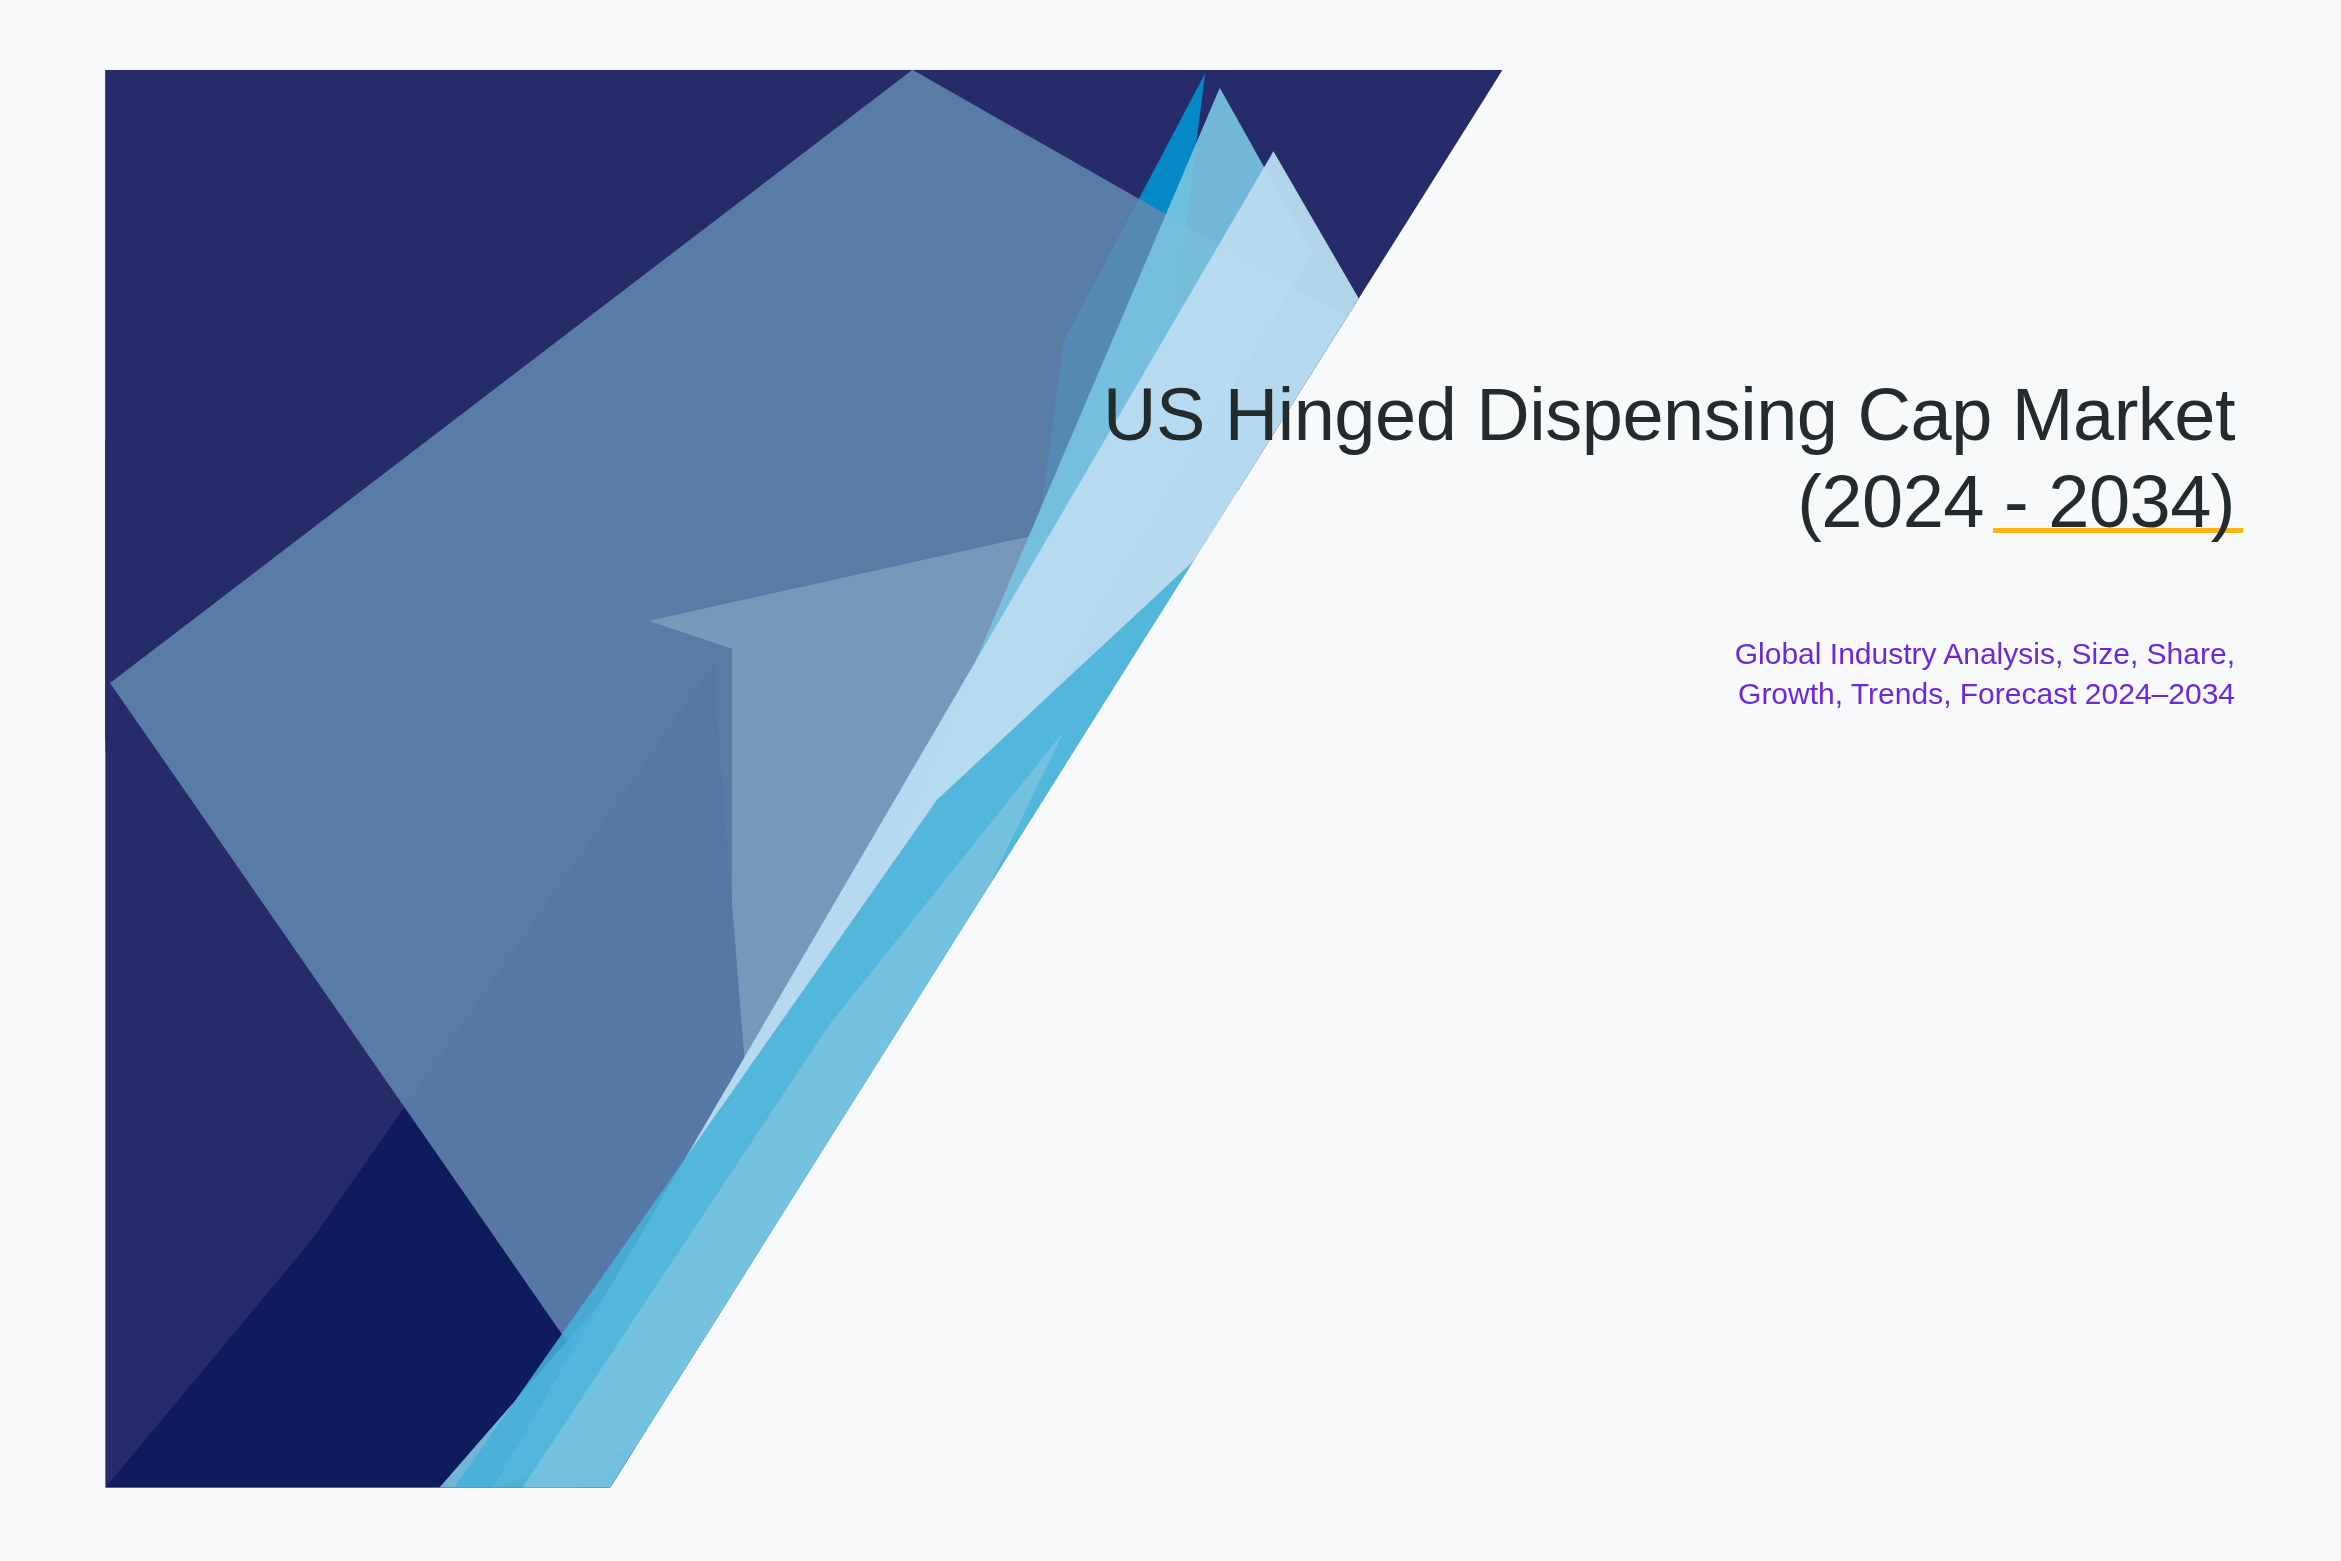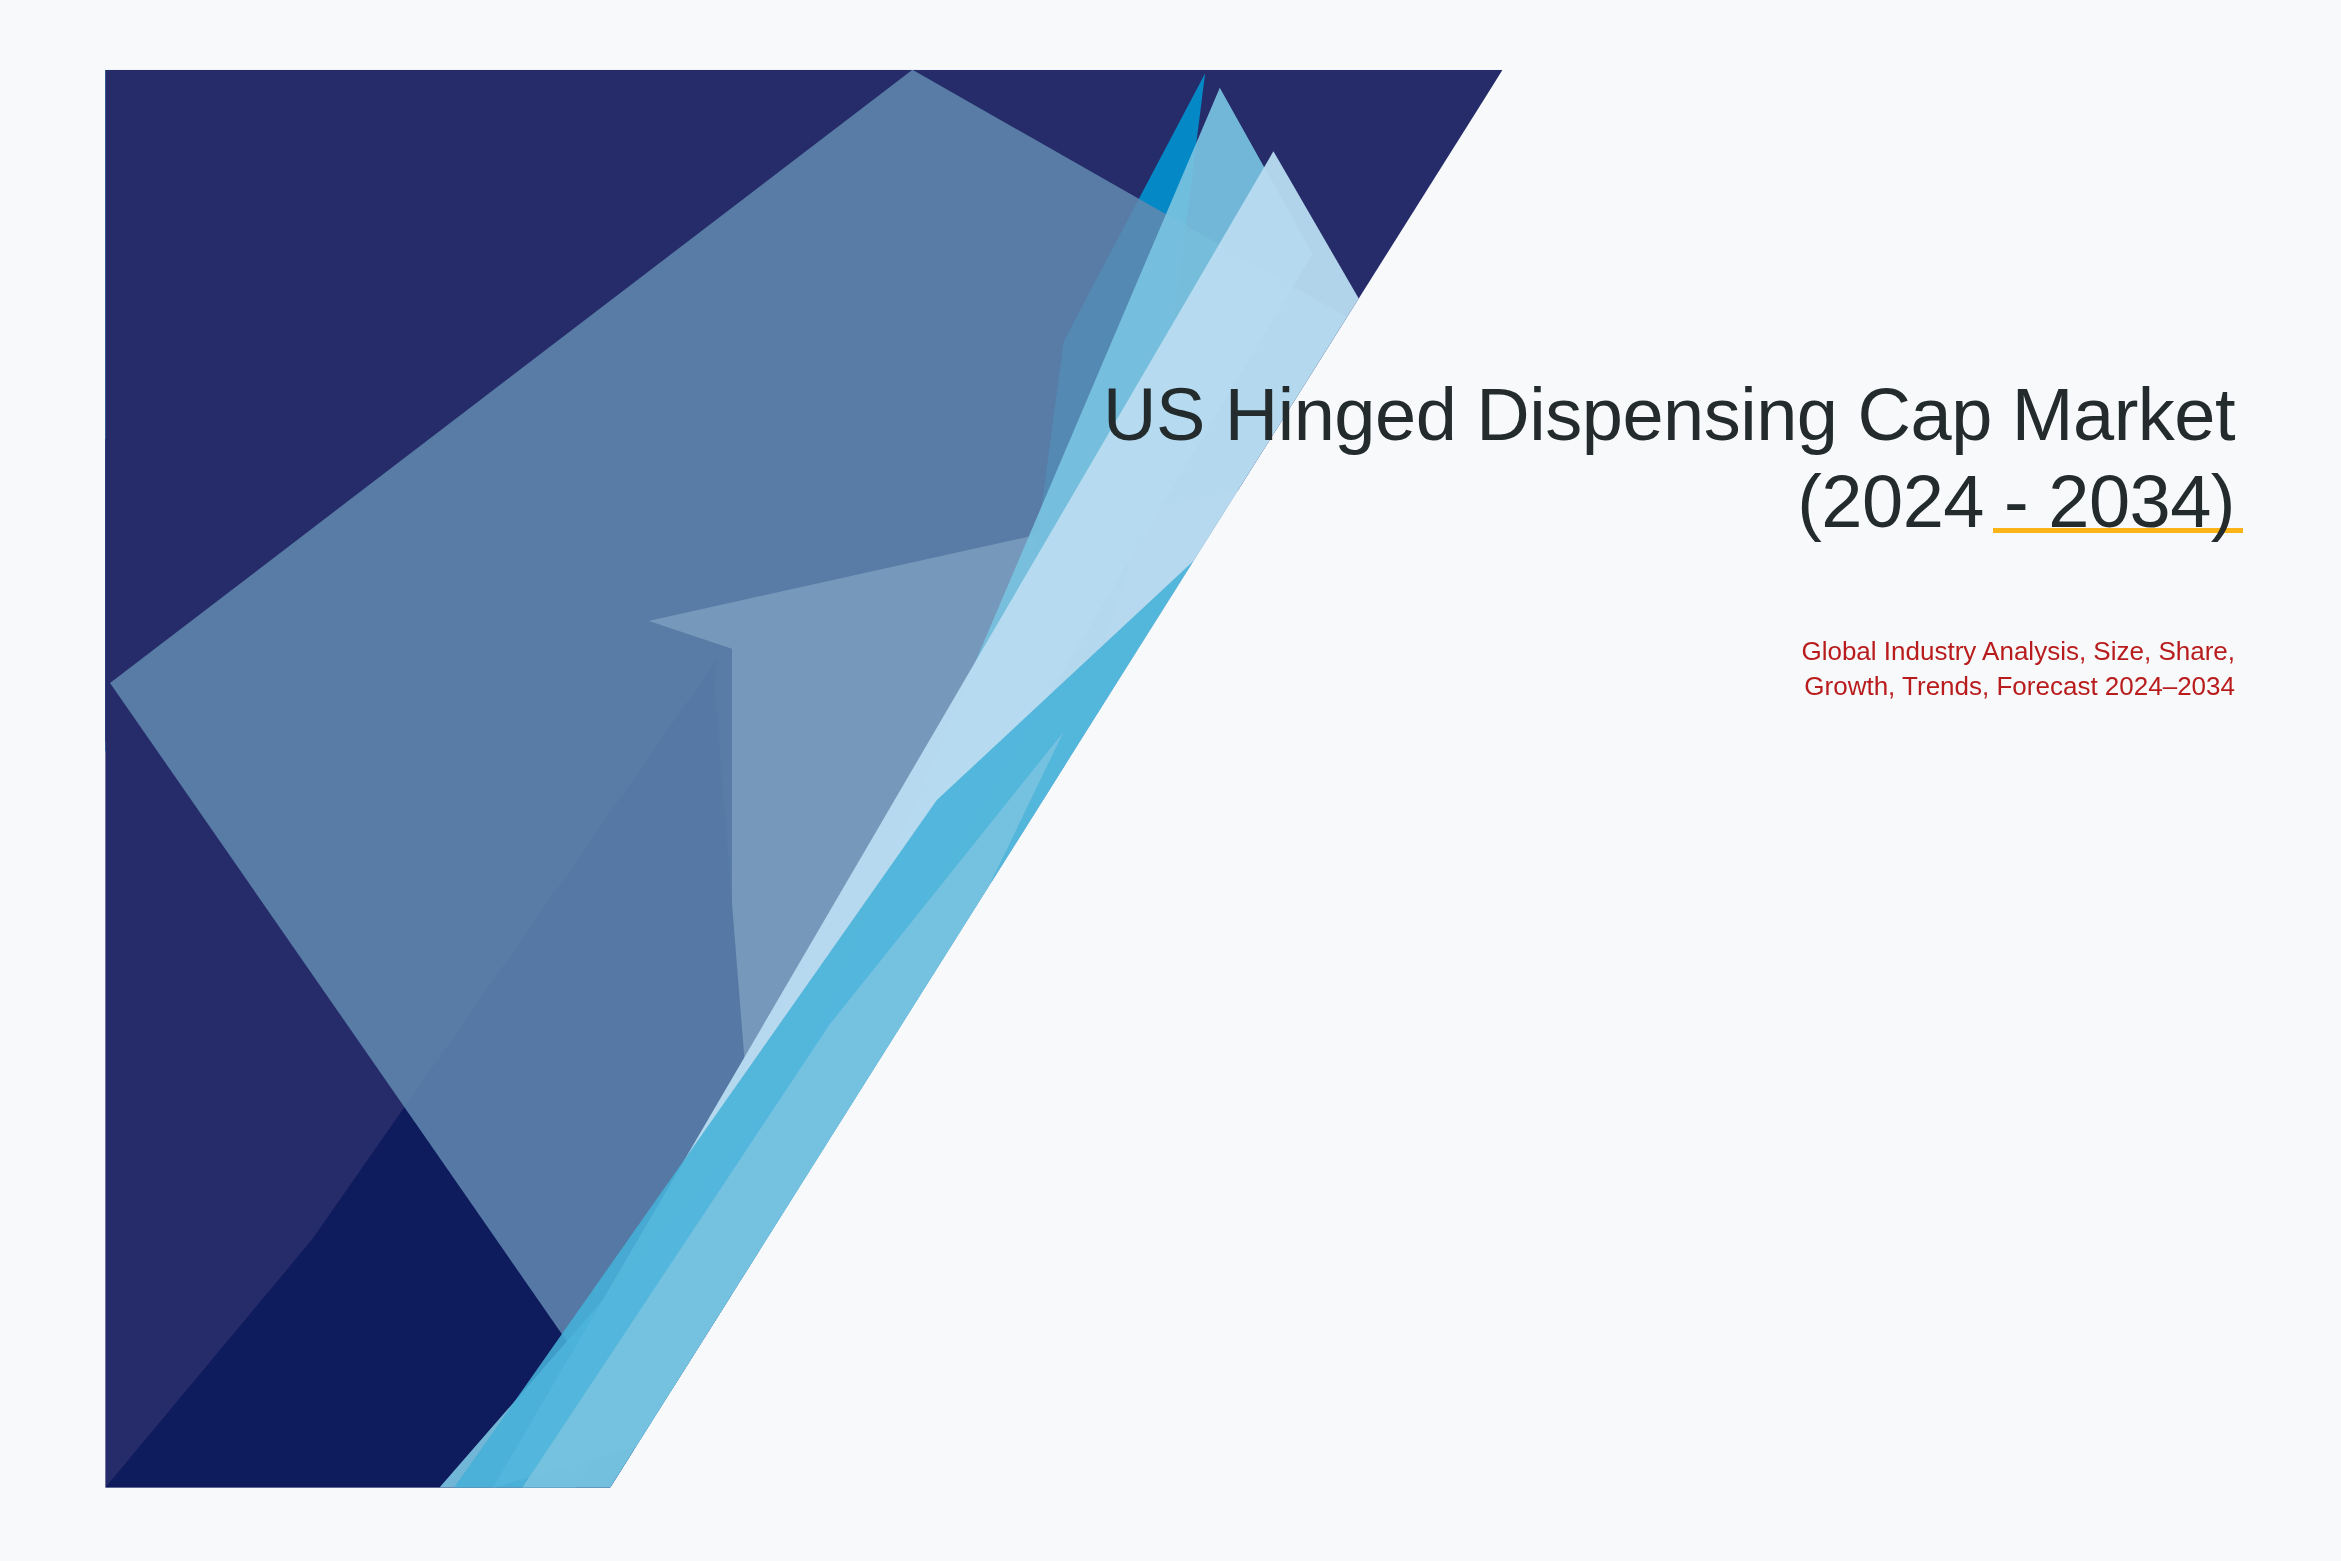--- a/index.html
+++ b/index.html
@@ -75,23 +75,23 @@
     left: 1415px;
     top: 634px;
     width: 820px;
     text-align: right;
   }
 
   #page-subtitle {
     margin: 0;
     font-family: "Liberation Sans", sans-serif;
     font-weight: 400;
-    font-size: 26px;
+    font-size: 30px;
     line-height: 1.34;
-    color: #b91c1c;
+    color: #6d28d9;
     white-space: pre-line;
   }
 </style>
 </head>
 <body>
 
 <div id="cover">
 
   <div id="artwork">
     <svg viewBox="0 0 4800 3200" xmlns="http://www.w3.org/2000/svg">

